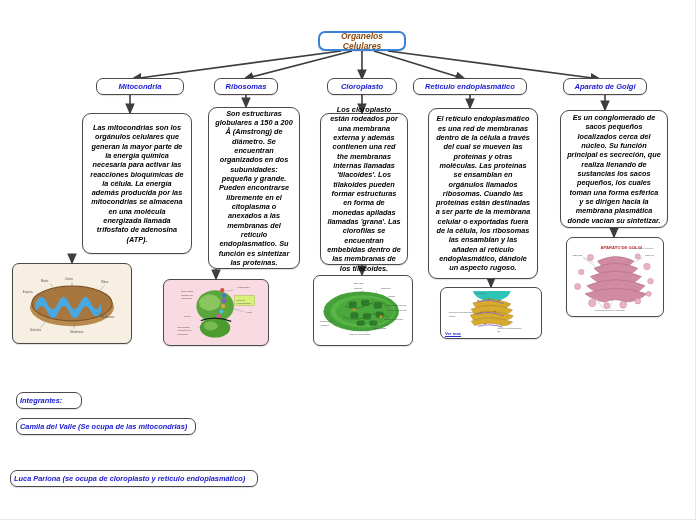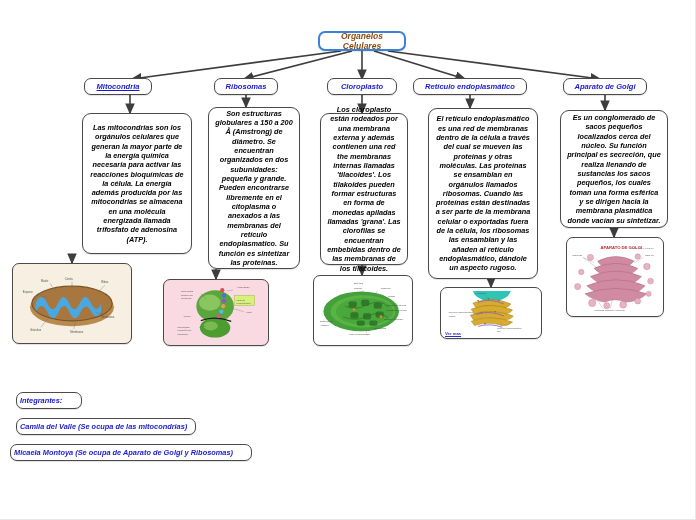--- a/index.html
+++ b/index.html
@@ -129,21 +129,21 @@
       <path d="M362,265 L362,275"></path>
       <path d="M491,279 L491,287"></path>
       <path d="M614,228 L614,237"></path>
     </g>
   </svg>
 
   <div class="node root-node" style="left:318px; top:31px; width:88px; height:20px;">
     <span>Organelos Celulares</span>
   </div>
 
-  <div class="node topic-node" style="left:84px; top:78px; width:68px; height:17px;text-decoration:underline;">
+  <div class="node topic-node" style="left:96px; top:78px; width:88px; height:17px;">
     <span>Mitocondria</span>
   </div>
   <div class="node topic-node" style="left:214px; top:78px; width:64px; height:17px;">
     <span>Ribosomas</span>
   </div>
   <div class="node topic-node" style="left:327px; top:78px; width:70px; height:17px;">
     <span>Cloroplasto</span>
   </div>
   <div class="node topic-node" style="left:413px; top:78px; width:114px; height:17px;">
     <span>Retículo endoplasmático</span>
@@ -376,17 +376,17 @@
       </svg>
     </div>
   </div>
 
   <div class="node member-node" style="left:16px; top:392px; width:66px; height:17px; justify-content:flex-start;">
     <span>Integrantes:</span>
   </div>
   <div class="node member-node" style="left:16px; top:418px; width:180px; height:17px; justify-content:flex-start;">
     <span>Camila del Valle (Se ocupa de las mitocondrias)</span>
   </div>
-  <div class="node member-node" style="left:10px; top:444px; width:242px; height:17px; justify-content:flex-start;">
-    <span>Micaela Montoya (Se ocupa de Aparato de Golgi y Ribosomas)</span>
+  <div class="node member-node" style="left:10px; top:470px; width:248px; height:17px; justify-content:flex-start;">
+    <span>Luca Pariona (se ocupa de cloroplasto y retículo endoplasmático)</span>
   </div>
 
 </div>
 
 </body></html>

